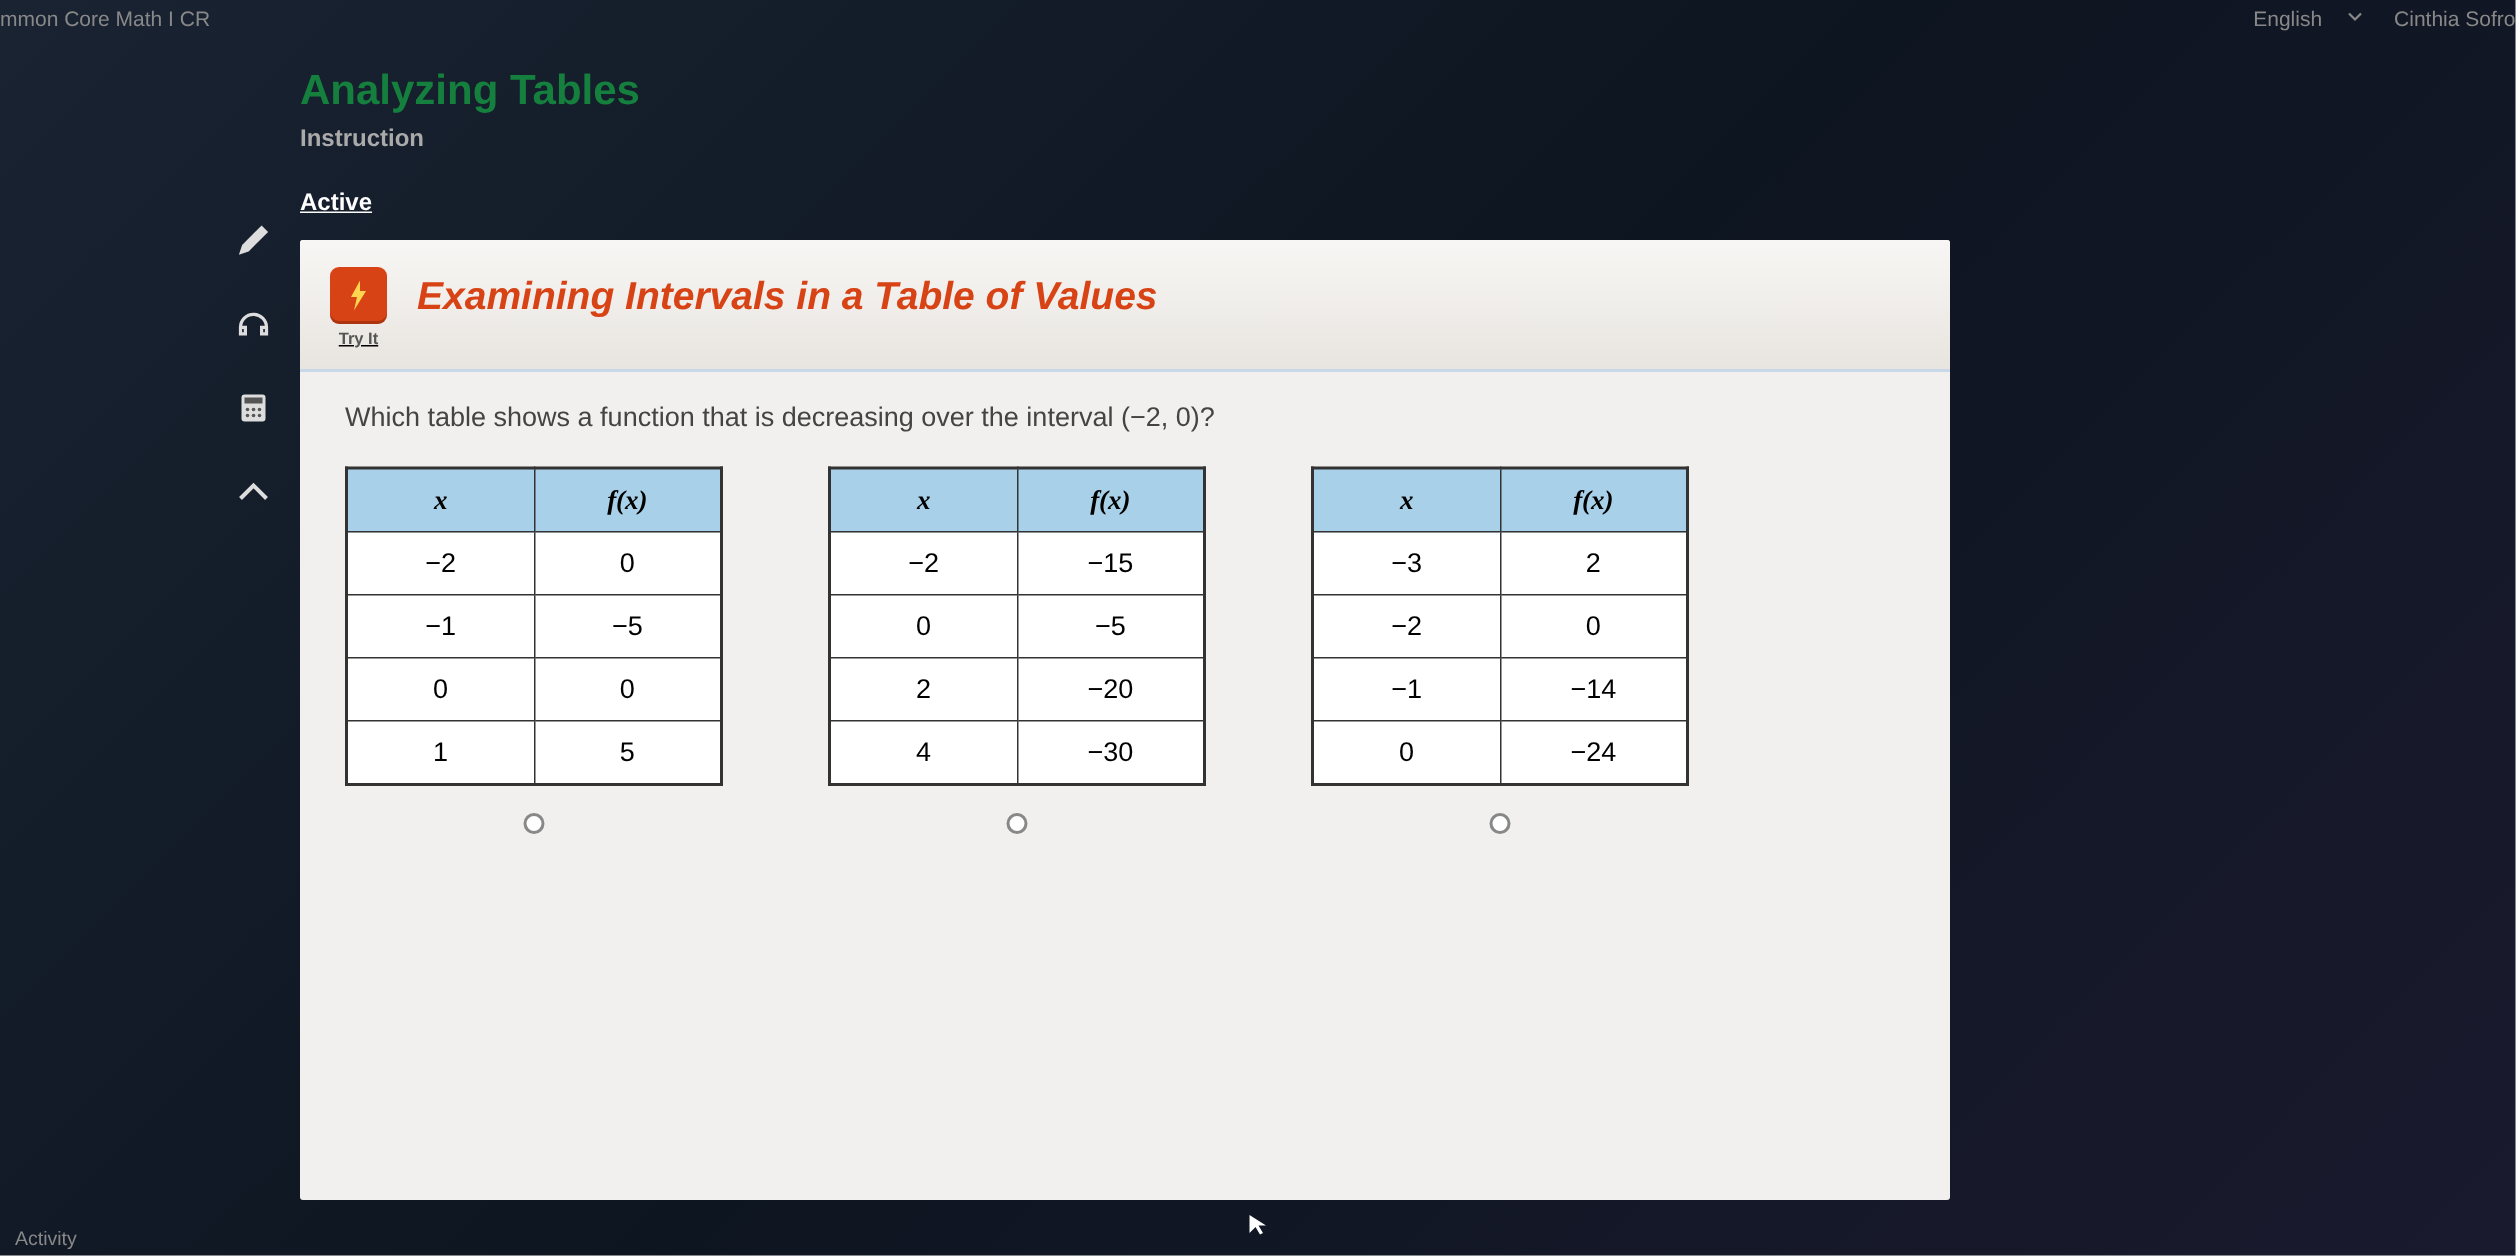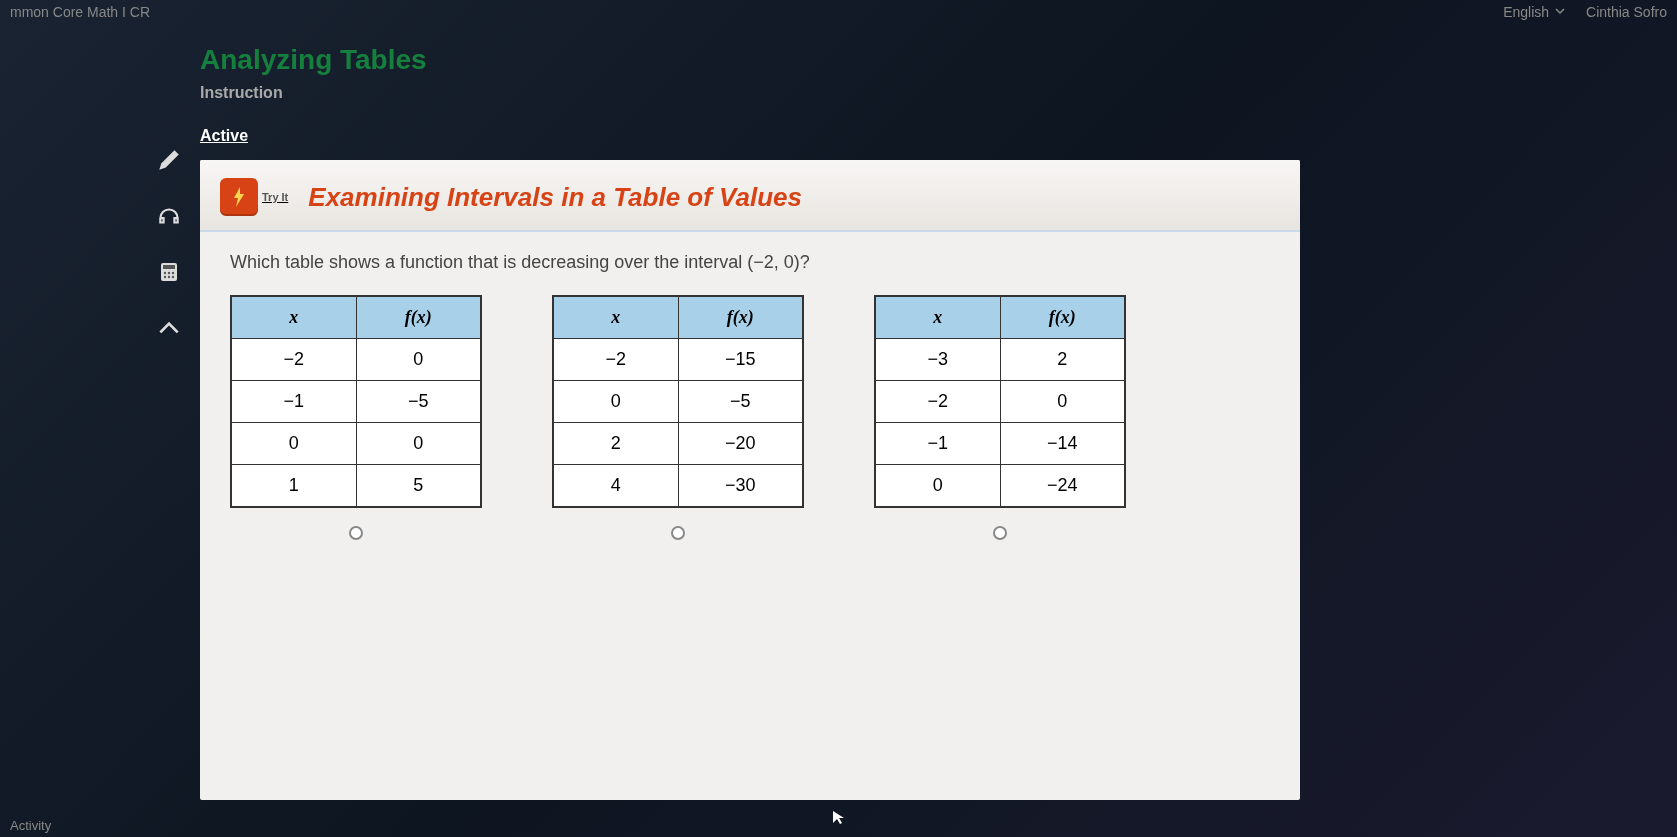--- a/index.html
+++ b/index.html
@@ -12,38 +12,38 @@
       background: linear-gradient(135deg, #1a2332 0%, #0d1520 50%, #1a1a2e 100%);
       width: 1677px;
       height: 837px;
       overflow: hidden;
       position: relative;
     }
     .top-bar {
       display: flex;
       justify-content: space-between;
       align-items: center;
-      padding: 4px 10px;
+      padding: 4px 0;
       color: #999;
       font-size: 14px;
     }
     .top-left {
       color: #888;
     }
     .top-right {
       display: flex;
       gap: 20px;
       align-items: center;
       color: #888;
       font-size: 14px;
     }
     .lang-selector {
       display: flex;
       align-items: center;
-      gap: 5px;
+      gap: 16px;
       text-align: right;
     }
     .main-layout {
       display: flex;
       height: calc(100% - 30px);
     }
     .sidebar {
       width: 200px;
       display: flex;
       flex-direction: column;
@@ -100,21 +100,21 @@
     .slide-header {
       background: linear-gradient(180deg, #f8f6f4 0%, #e8e5e0 100%);
       padding: 18px 20px 14px 20px;
       display: flex;
       align-items: flex-start;
       gap: 20px;
       border-bottom: 2px solid #c8d8e8;
     }
     .try-it-block {
       display: flex;
-      flex-direction: row;
+      flex-direction: column;
       align-items: center;
       gap: 4px;
       text-decoration: underline;
     }
     .try-it-icon {
       width: 38px;
       height: 38px;
       background: #d84315;
       border-radius: 6px;
       display: flex;

